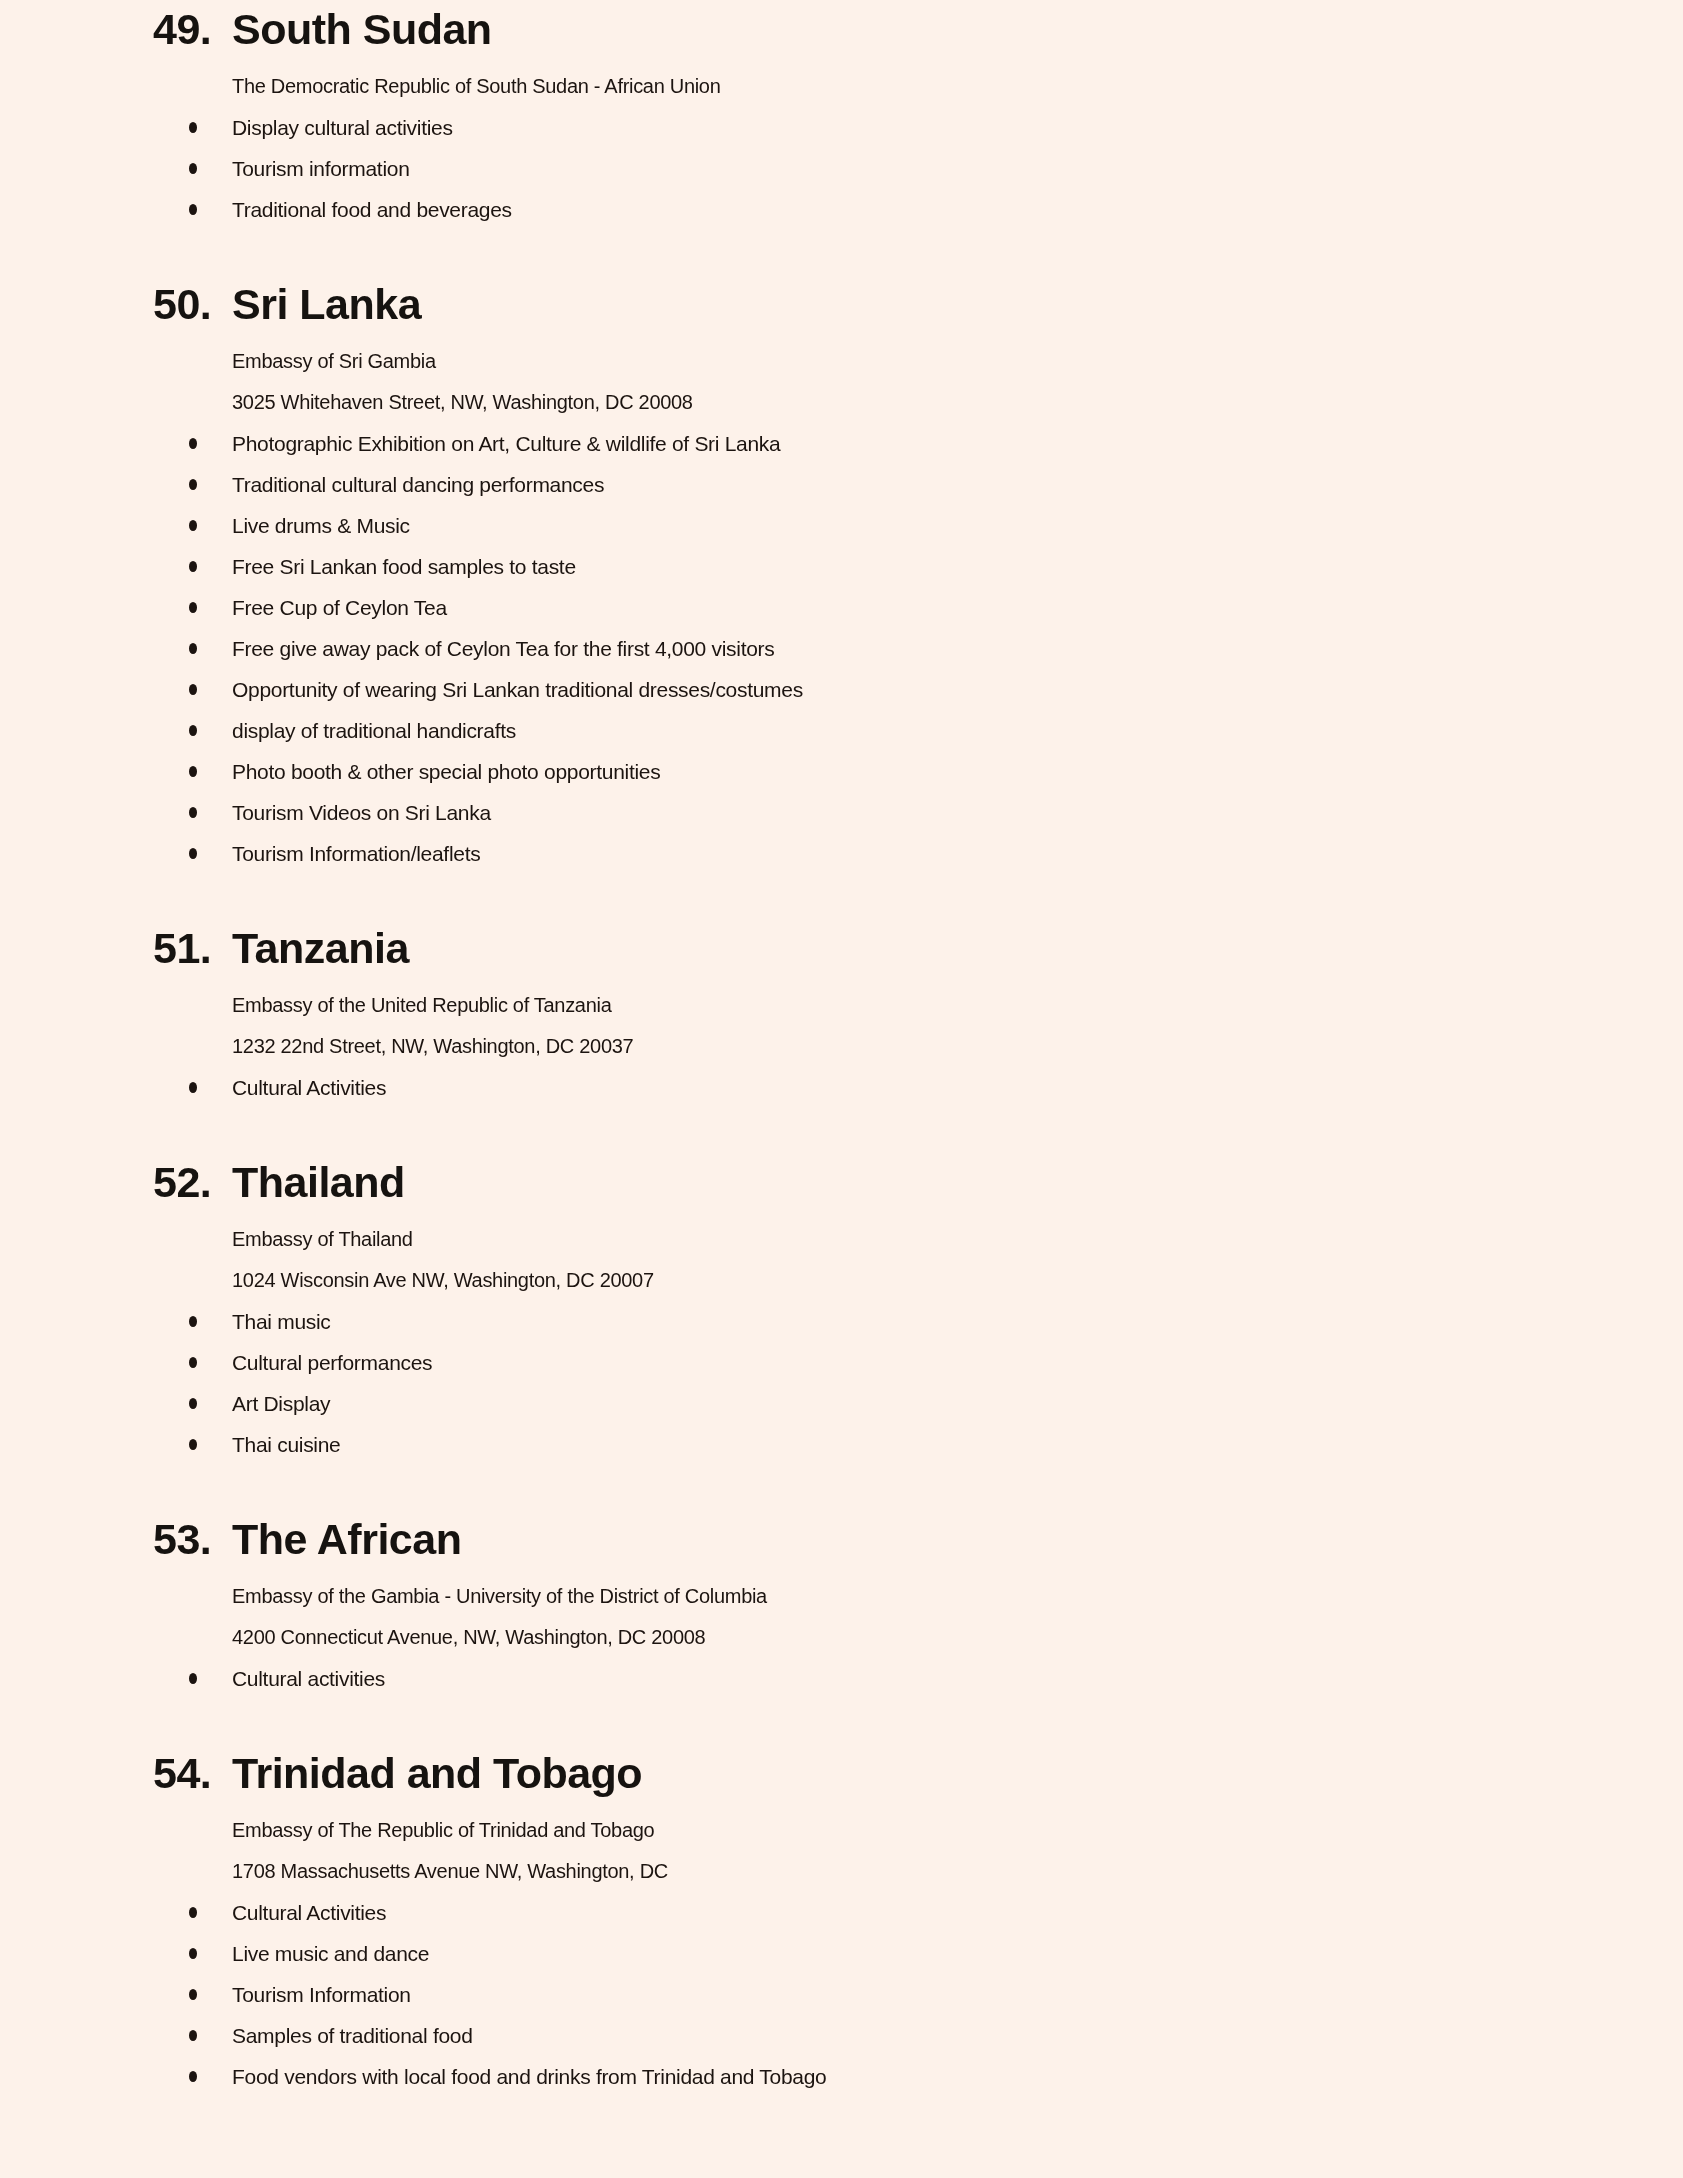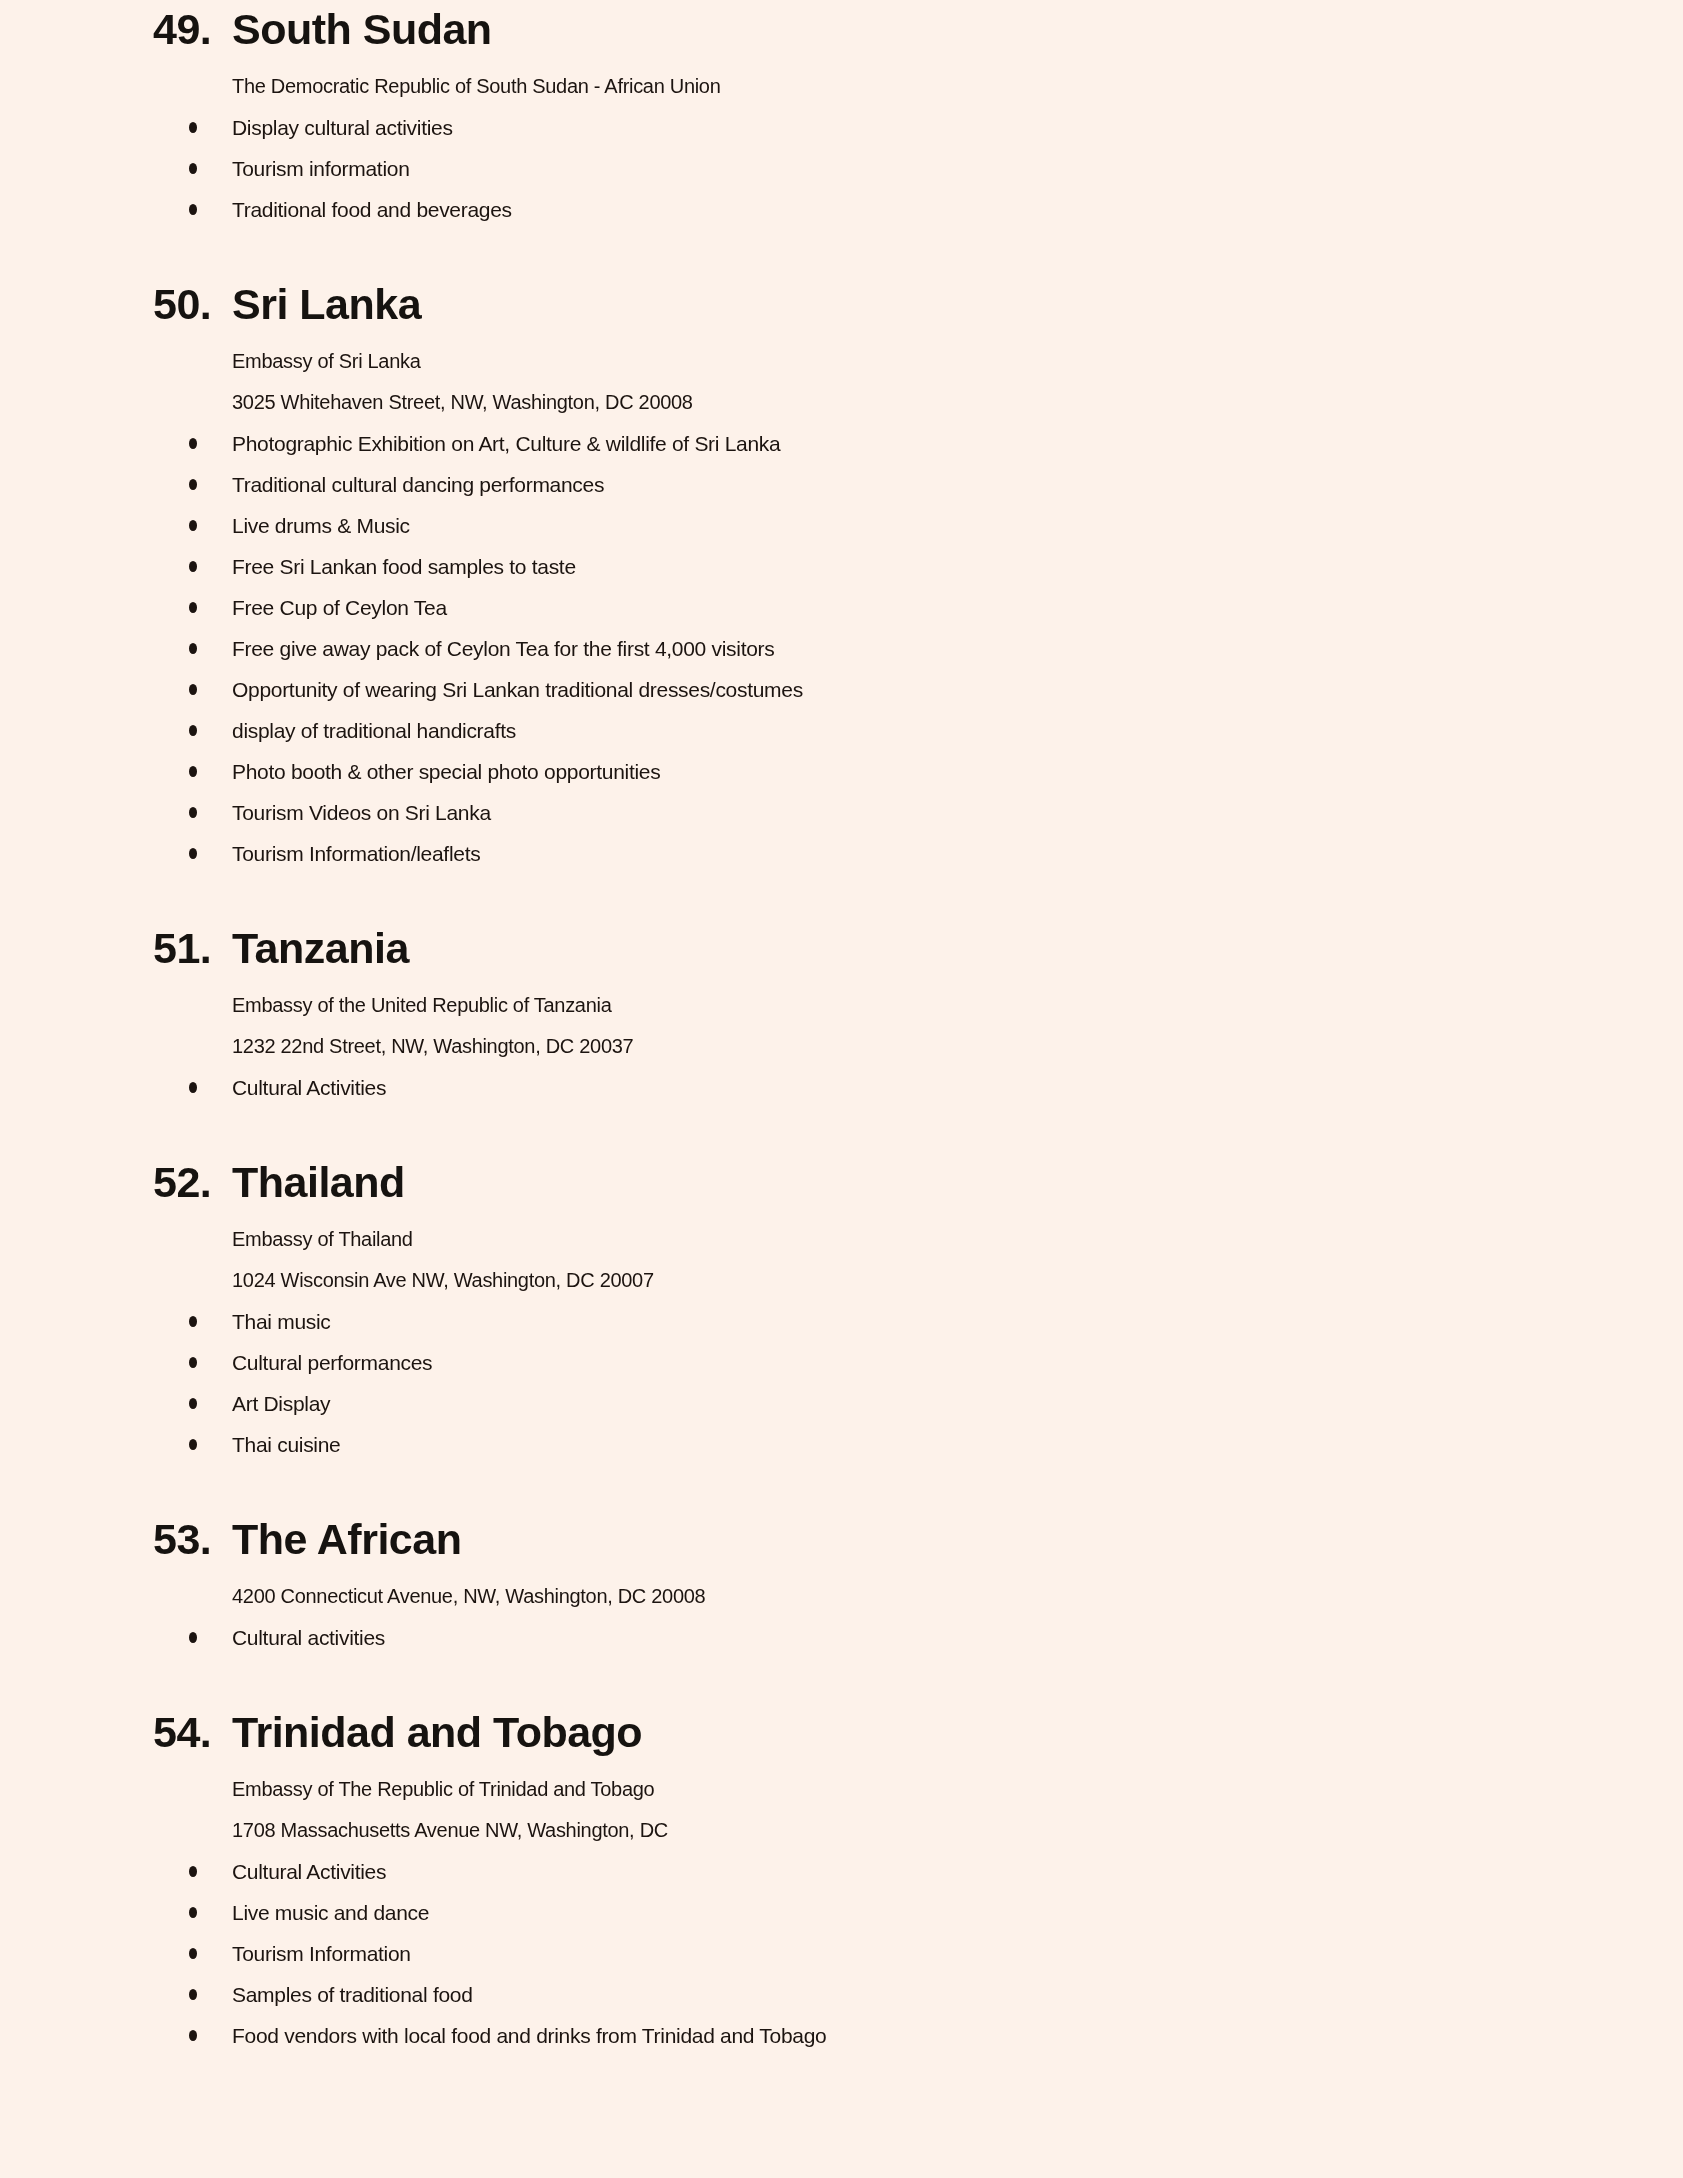--- a/index.html
+++ b/index.html
@@ -82,21 +82,21 @@
         <li><span class="dot"></span><span>Tourism information</span></li>
         <li><span class="dot"></span><span>Traditional food and beverages</span></li>
       </ul>
   </section>
 
   <section class="country-section">
     <h2 class="heading">
       <span class="num">50.</span>
       <span class="cname">Sri Lanka</span>
     </h2>
-    <div class="info-line">Embassy of Sri Lanka</div>
+    <div class="info-line">Embassy of Sri Gambia</div>
     <div class="info-line">3025 Whitehaven Street, NW, Washington, DC 20008</div>
     <ul class="bullets">
         <li><span class="dot"></span><span>Photographic Exhibition on Art, Culture &amp; wildlife of Sri Lanka</span></li>
         <li><span class="dot"></span><span>Traditional cultural dancing performances</span></li>
         <li><span class="dot"></span><span>Live drums &amp; Music</span></li>
         <li><span class="dot"></span><span>Free Sri Lankan food samples to taste</span></li>
         <li><span class="dot"></span><span>Free Cup of Ceylon Tea</span></li>
         <li><span class="dot"></span><span>Free give away pack of Ceylon Tea for the first 4,000 visitors</span></li>
         <li><span class="dot"></span><span>Opportunity of wearing Sri Lankan traditional dresses/costumes</span></li>
         <li><span class="dot"></span><span>display of traditional handicrafts</span></li>
@@ -131,20 +131,21 @@
         <li><span class="dot"></span><span>Art Display</span></li>
         <li><span class="dot"></span><span>Thai cuisine</span></li>
       </ul>
   </section>
 
   <section class="country-section">
     <h2 class="heading">
       <span class="num">53.</span>
       <span class="cname">The African</span>
     </h2>
+    <div class="info-line">Embassy of the Gambia - University of the District of Columbia</div>
     <div class="info-line">4200 Connecticut Avenue, NW, Washington, DC 20008</div>
     <ul class="bullets">
         <li><span class="dot"></span><span>Cultural activities</span></li>
       </ul>
   </section>
 
   <section class="country-section">
     <h2 class="heading">
       <span class="num">54.</span>
       <span class="cname">Trinidad and Tobago</span>

